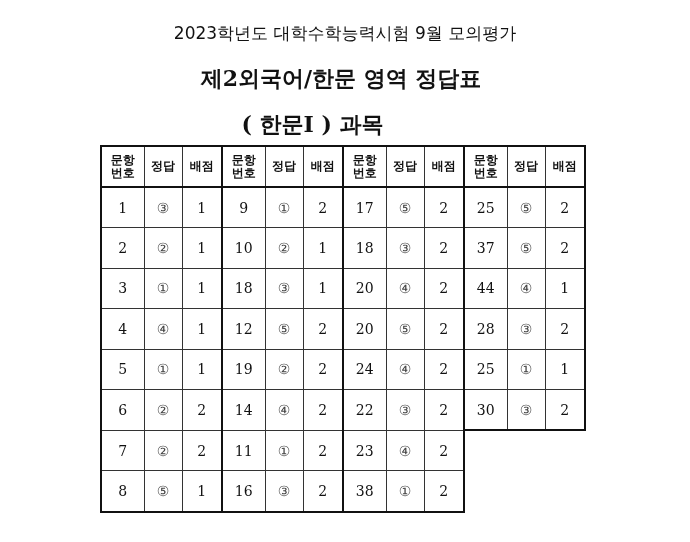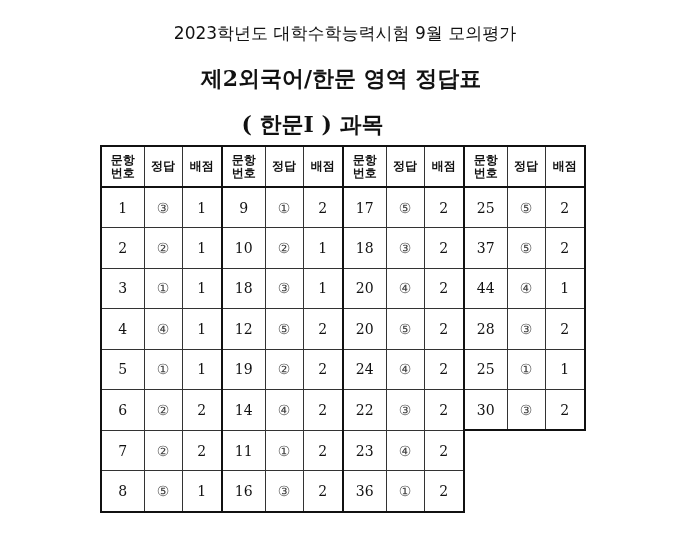--- a/index.html
+++ b/index.html
@@ -177,21 +177,21 @@
         <td class="empty"></td>
         <td class="empty"></td>
       </tr>
       <tr>
         <td class="gl bb">8</td>
         <td class="ans bb">⑤</td>
         <td class="bb">1</td>
         <td class="gl bb">16</td>
         <td class="ans bb">③</td>
         <td class="bb">2</td>
-        <td class="gl bb">36</td>
+        <td class="gl bb">38</td>
         <td class="ans bb">①</td>
         <td class="gr bb">2</td>
         <td class="empty"></td>
         <td class="empty"></td>
         <td class="empty"></td>
       </tr>
     </tbody>
 </table>
 
 </body></html>

